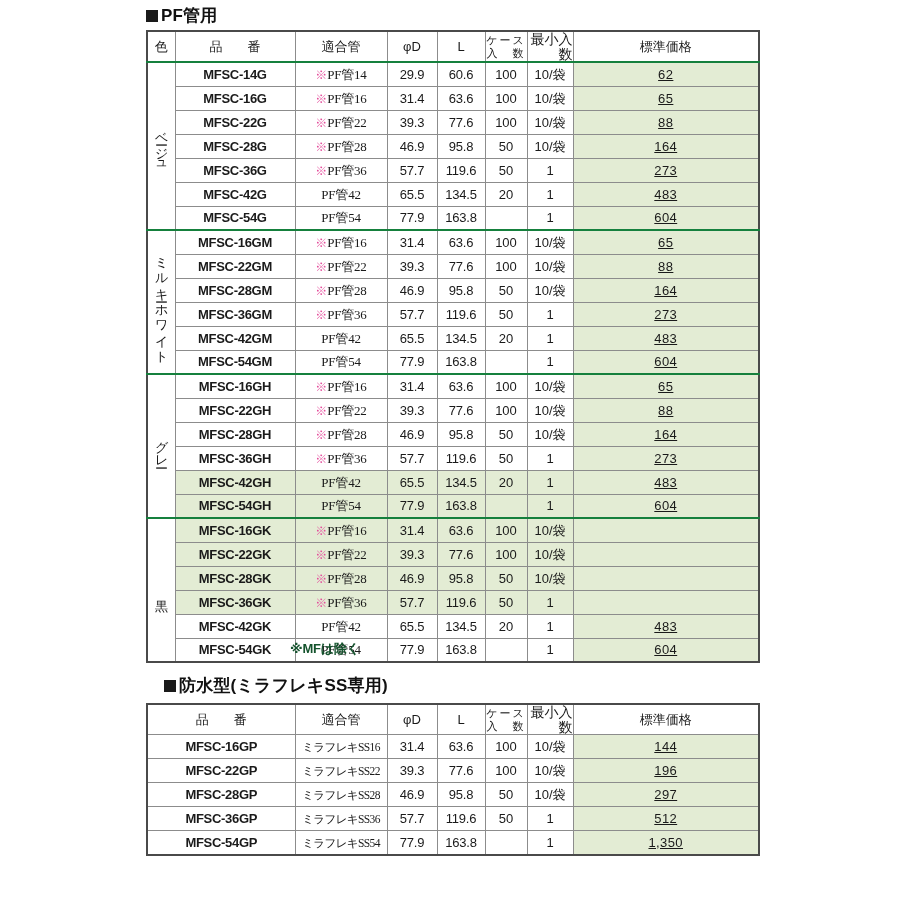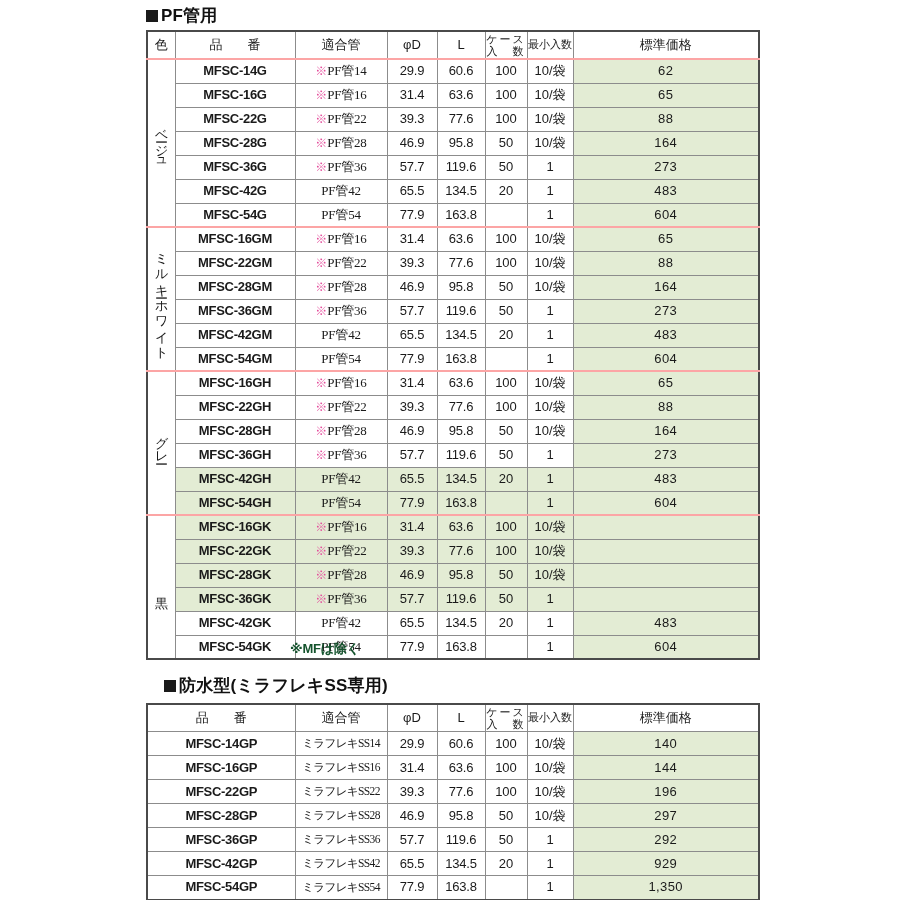--- a/index.html
+++ b/index.html
@@ -76,21 +76,22 @@
     text-indent: 6px;
     text-align: center;
   }
   thead th.two-line {
     font-size: 11px;
     line-height: 1.12;
   }
   thead th.two-line .l1 { letter-spacing: 2px; display:block; }
   thead th.two-line .l2 { letter-spacing: 2px; display:block; }
   thead th.small-h {
-    font-size: 11px;
+    font-size: 14px;
+    text-align: right;
   }
 
   tbody tr { height: 24px; }
 
   td.color-cell {
     width: 30px;
     font-size: 12.5px;
     line-height: 1.0;
     letter-spacing: 0.5px;
     writing-mode: vertical-rl;
@@ -128,27 +129,28 @@
   td.num {
     font-size: 13.5px;
     letter-spacing: -0.2px;
   }
   td.qty {
     font-size: 12.5px;
   }
   td.price {
     font-size: 17px;
     letter-spacing: 0.4px;
+    text-decoration: underline;
   }
 
   
   .hl { background: #e3ecd4 !important; }
 
   
-  tr.group-start > td { border-top: 2px solid #fca5a5; }
+  tr.group-start > td { border-top: 2px solid #15803d; }
 
   
   .footnote {
     position: absolute;
     font-size: 13px;
     font-weight: bold;
     color: #14532d;
     white-space: nowrap;
     letter-spacing: -0.2px;
   }
@@ -446,29 +448,20 @@
         <th class="two-line">
           <span class="l1">ケース</span>
           <span class="l2">入　数</span>
         </th>
         <th class="small-h">最小入数</th>
         <th>標準価格</th>
       </tr>
     </thead>
     <tbody id="wp-body">
         <tr>
-          <td class="model">MFSC-14GP</td>
-          <td class="pipe ss">ミラフレキSS14</td>
-          <td class="num">29.9</td>
-          <td class="num">60.6</td>
-          <td class="qty">100</td>
-          <td class="qty">10/袋</td>
-          <td class="price hl">140</td>
-        </tr>
-        <tr>
           <td class="model">MFSC-16GP</td>
           <td class="pipe ss">ミラフレキSS16</td>
           <td class="num">31.4</td>
           <td class="num">63.6</td>
           <td class="qty">100</td>
           <td class="qty">10/袋</td>
           <td class="price hl">144</td>
         </tr>
         <tr>
           <td class="model">MFSC-22GP</td>
@@ -488,30 +481,21 @@
           <td class="qty">10/袋</td>
           <td class="price hl">297</td>
         </tr>
         <tr>
           <td class="model">MFSC-36GP</td>
           <td class="pipe ss">ミラフレキSS36</td>
           <td class="num">57.7</td>
           <td class="num">119.6</td>
           <td class="qty">50</td>
           <td class="qty">1</td>
-          <td class="price hl">292</td>
-        </tr>
-        <tr>
-          <td class="model">MFSC-42GP</td>
-          <td class="pipe ss">ミラフレキSS42</td>
-          <td class="num">65.5</td>
-          <td class="num">134.5</td>
-          <td class="qty">20</td>
-          <td class="qty">1</td>
-          <td class="price hl">929</td>
+          <td class="price hl">512</td>
         </tr>
         <tr>
           <td class="model">MFSC-54GP</td>
           <td class="pipe ss">ミラフレキSS54</td>
           <td class="num">77.9</td>
           <td class="num">163.8</td>
           <td class="qty"></td>
           <td class="qty">1</td>
           <td class="price hl">1,350</td>
         </tr>

